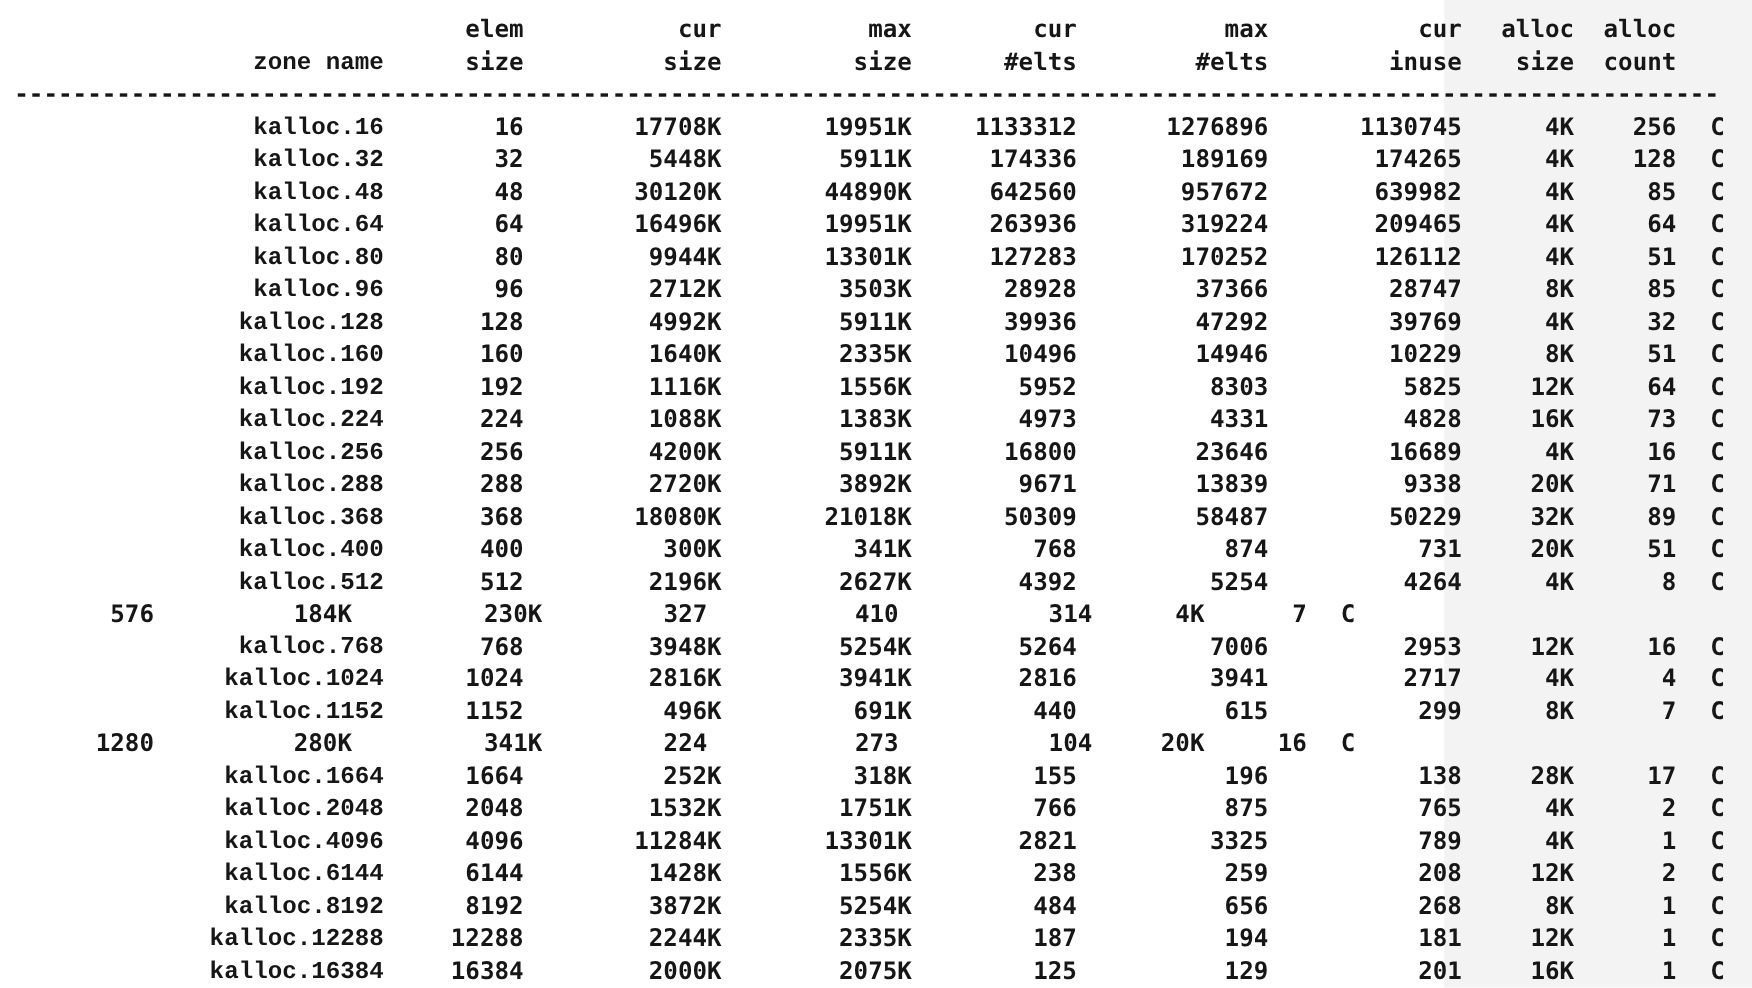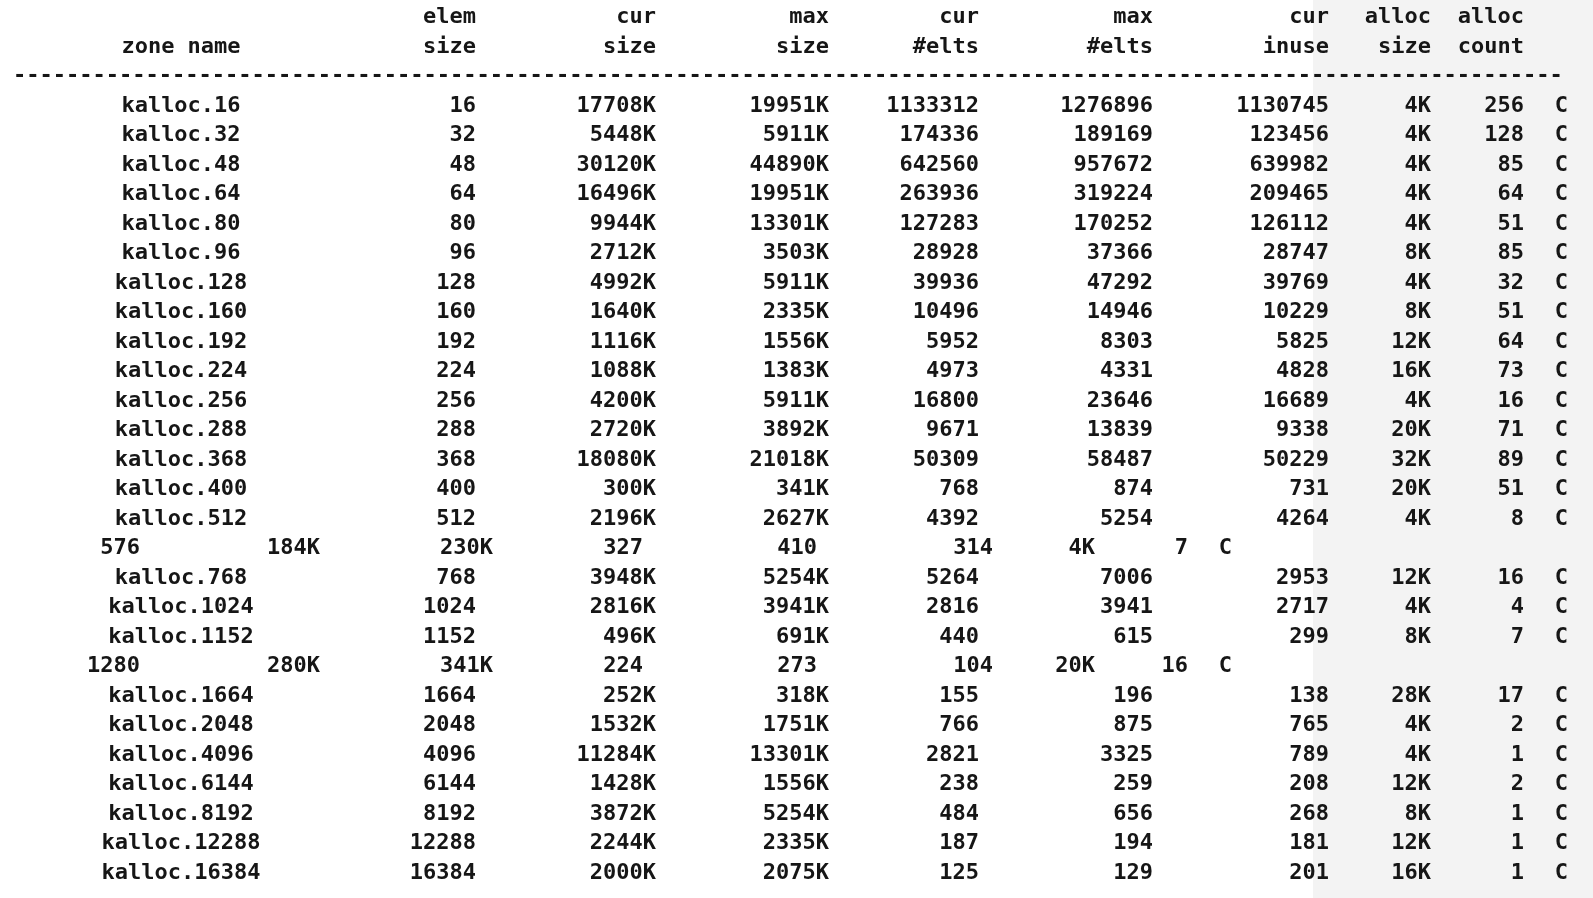--- a/index.html
+++ b/index.html
@@ -11,31 +11,31 @@
     font-family:"DejaVu Sans Mono","Liberation Mono",monospace;
   }
   .band{
     position:absolute;
     left:1313px;top:0;
     width:280px;height:898px;
     background:#f3f3f3;
   }
   .term{
     position:absolute;
-    left:13px;top:1px;
+    left:13px;top:13px;
     font-size:22px;
     font-weight:700;
     line-height:29.5px;
     color:#161616;
     white-space:nowrap;
   }
   .row{display:flex;height:29.5px;}
   .sep{height:29.5px;overflow:hidden;letter-spacing:0;}
   .c{flex:none;text-align:right;overflow:visible;}
-  .c0{width:336px;text-align:center;}
+  .c0{width:336px;text-align:right;font-family:Liberation Mono, monospace;}
   .c1{width:127px;}
   .c2{width:180px;}
   .c3{width:173px;}
   .c4{width:150px;}
   .c5{width:174px;}
   .c6{width:176px;}
   .c7{width:102px;}
   .c8{width:93px;}
   .c9{width:44px;}
 </style>
@@ -83,21 +83,21 @@
         <span class="c c8">256</span>
         <span class="c c9">C</span>
       </div>
       <div class="row">
         <span class="c c0">kalloc.32</span>
         <span class="c c1">32</span>
         <span class="c c2">5448K</span>
         <span class="c c3">5911K</span>
         <span class="c c4">174336</span>
         <span class="c c5">189169</span>
-        <span class="c c6">123456</span>
+        <span class="c c6">174265</span>
         <span class="c c7">4K</span>
         <span class="c c8">128</span>
         <span class="c c9">C</span>
       </div>
       <div class="row">
         <span class="c c0">kalloc.48</span>
         <span class="c c1">48</span>
         <span class="c c2">30120K</span>
         <span class="c c3">44890K</span>
         <span class="c c4">642560</span>

